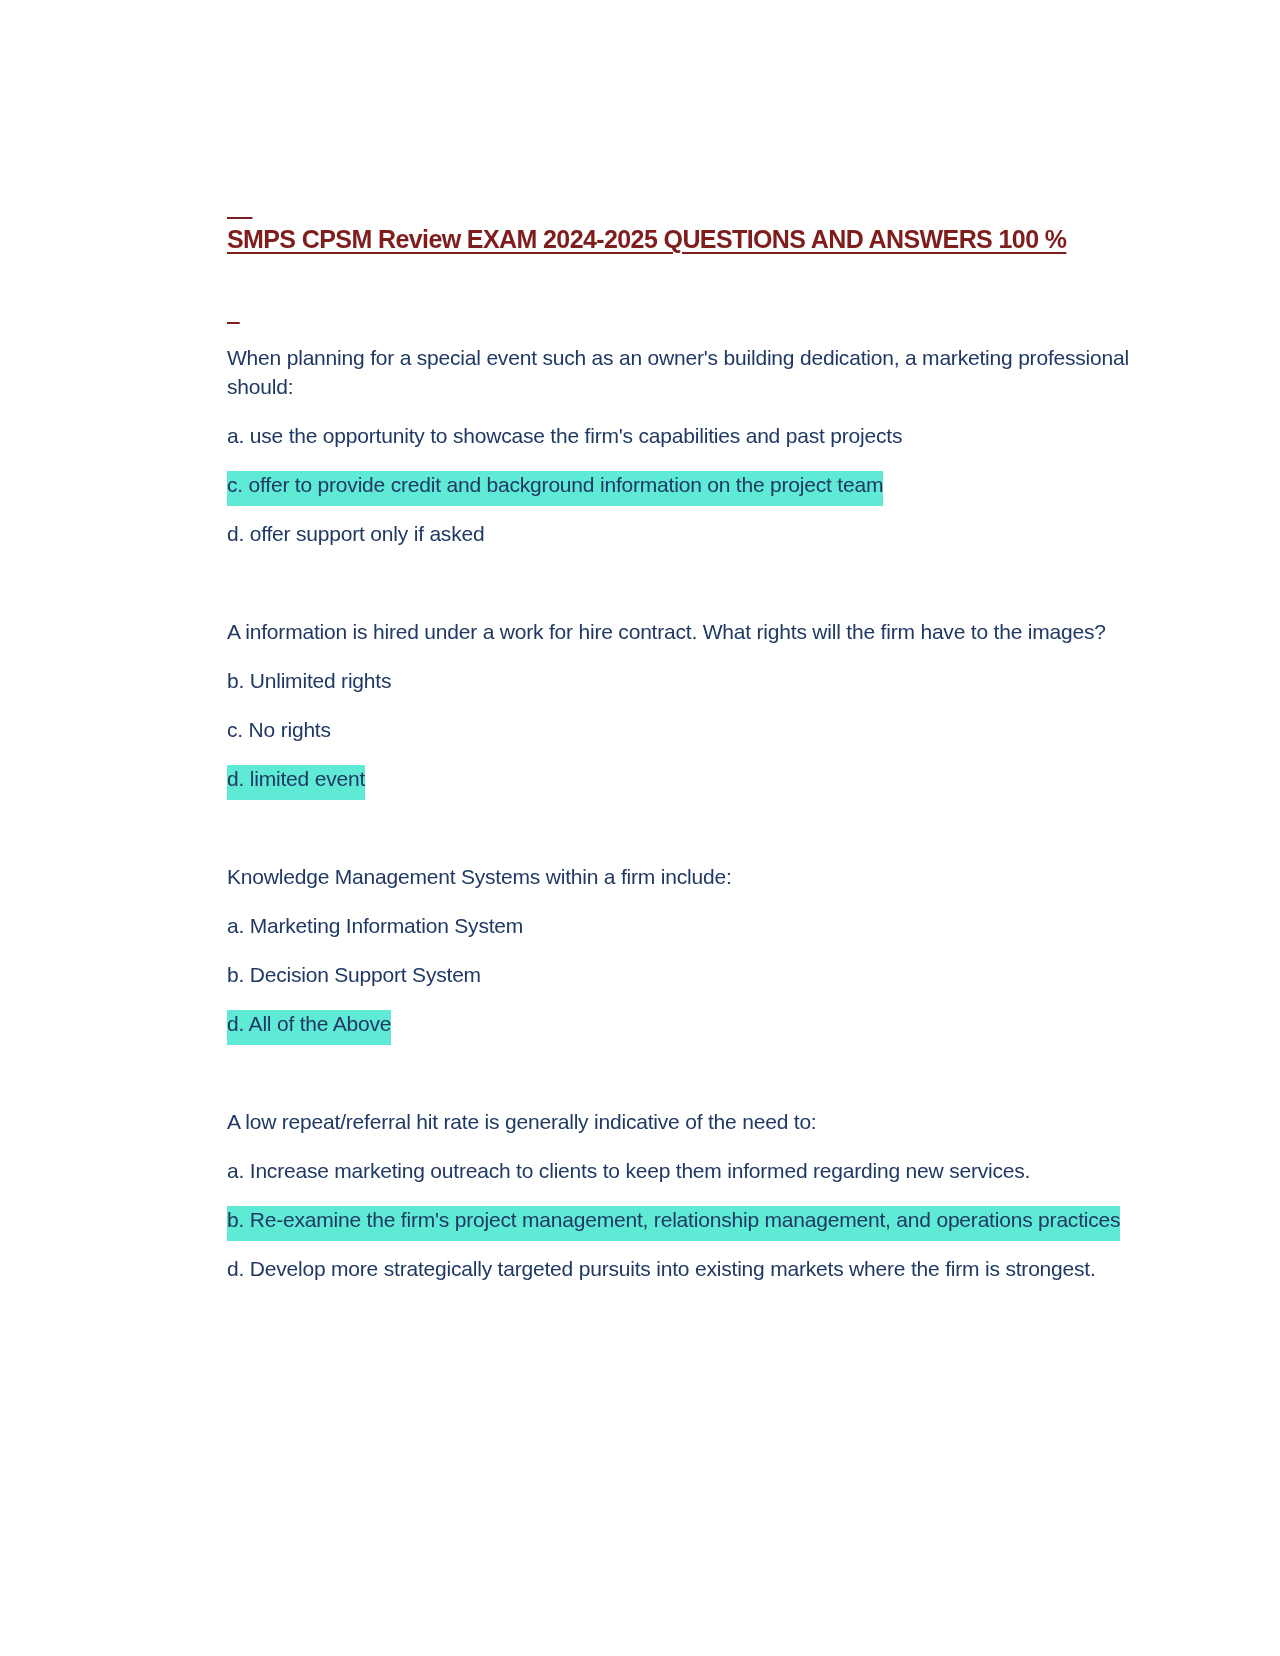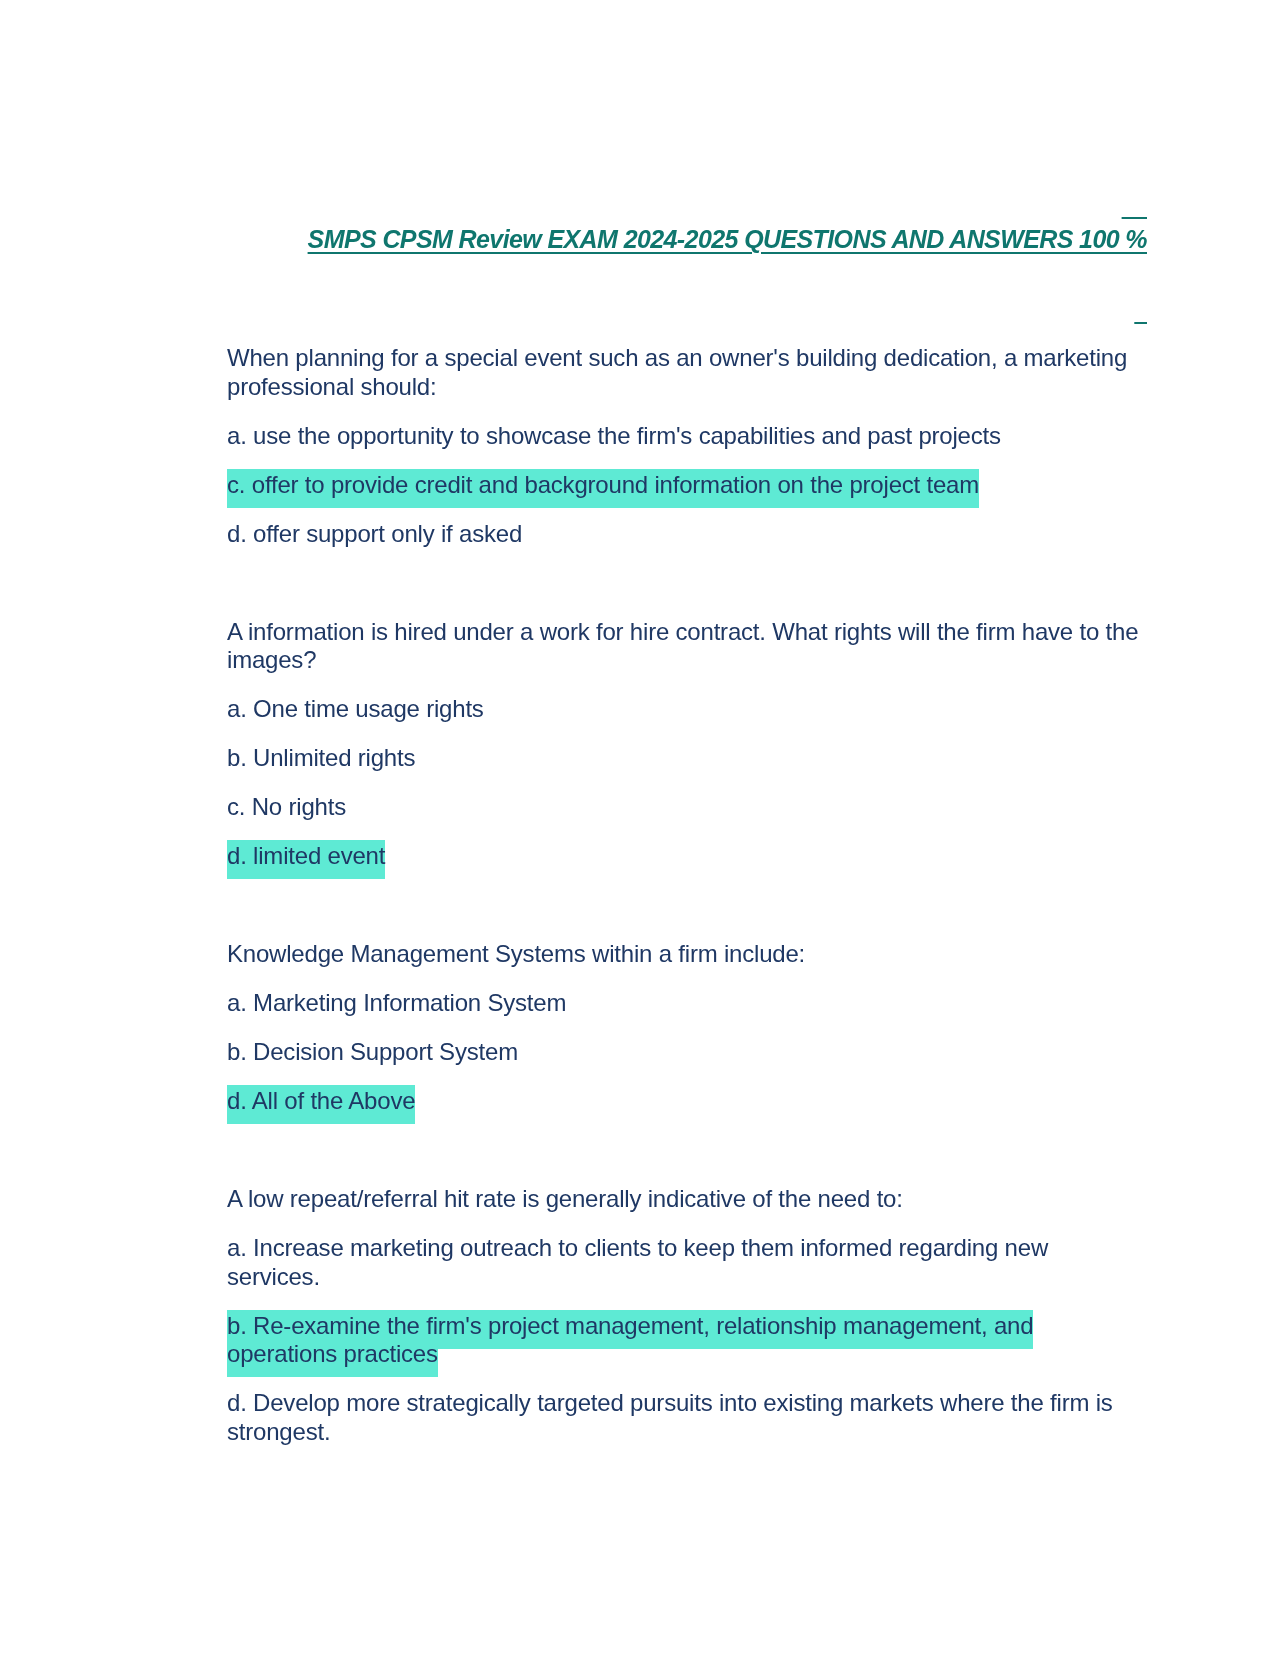--- a/index.html
+++ b/index.html
@@ -14,38 +14,36 @@
       overflow: hidden;
     }
     .page {
       position: absolute;
       left: 227px;
       top: 152px;
       width: 920px;
     }
     .title {
       margin: 0;
-      color: #0f766e;
+      color: #7f1d1d;
       font-family: "Liberation Sans", sans-serif;
       font-weight: bold;
-      font-style: italic;
       font-size: 25px;
       line-height: 35px;
       text-decoration: underline;
       text-decoration-thickness: 2px;
       text-underline-offset: 4px;
       letter-spacing: -0.6px;
       white-space: pre-wrap;
-      text-align: right;
     }
     .title-line { display: block; }
     .q {
       color: #1f3864;
       font-family: "Liberation Sans", sans-serif;
-      font-size: 24px;
+      font-size: 21px;
       line-height: 28.5px;
       letter-spacing: -0.2px;
     }
     .para {
       margin: 0 0 20.5px 0;
     }
     .stem-first { margin-top: 17px; }
     .spacer {
       height: 28.5px;
       margin: 0 0 20.5px 0;
@@ -69,21 +67,20 @@
   <div class="q">
     <p class="para stem-first">When planning for a special event such as an owner's building dedication, a marketing professional should:</p>
     <p class="para"><span>a. use the opportunity to showcase the firm's capabilities and past projects</span></p>
     <p class="para"><span class="hl">c. offer to provide credit and background information on the project team</span></p>
     <p class="para"><span>d. offer support only if asked</span></p>
     <div class="spacer"></div>
   </div>
 
   <div class="q">
     <p class="para">A information is hired under a work for hire contract. What rights will the firm have to the images?</p>
-    <p class="para"><span>a. One time usage rights</span></p>
     <p class="para"><span>b. Unlimited rights</span></p>
     <p class="para"><span>c. No rights</span></p>
     <p class="para"><span class="hl">d. limited event</span></p>
     <div class="spacer"></div>
   </div>
 
   <div class="q">
     <p class="para">Knowledge Management Systems within a firm include:</p>
     <p class="para"><span>a. Marketing Information System</span></p>
     <p class="para"><span>b. Decision Support System</span></p>

